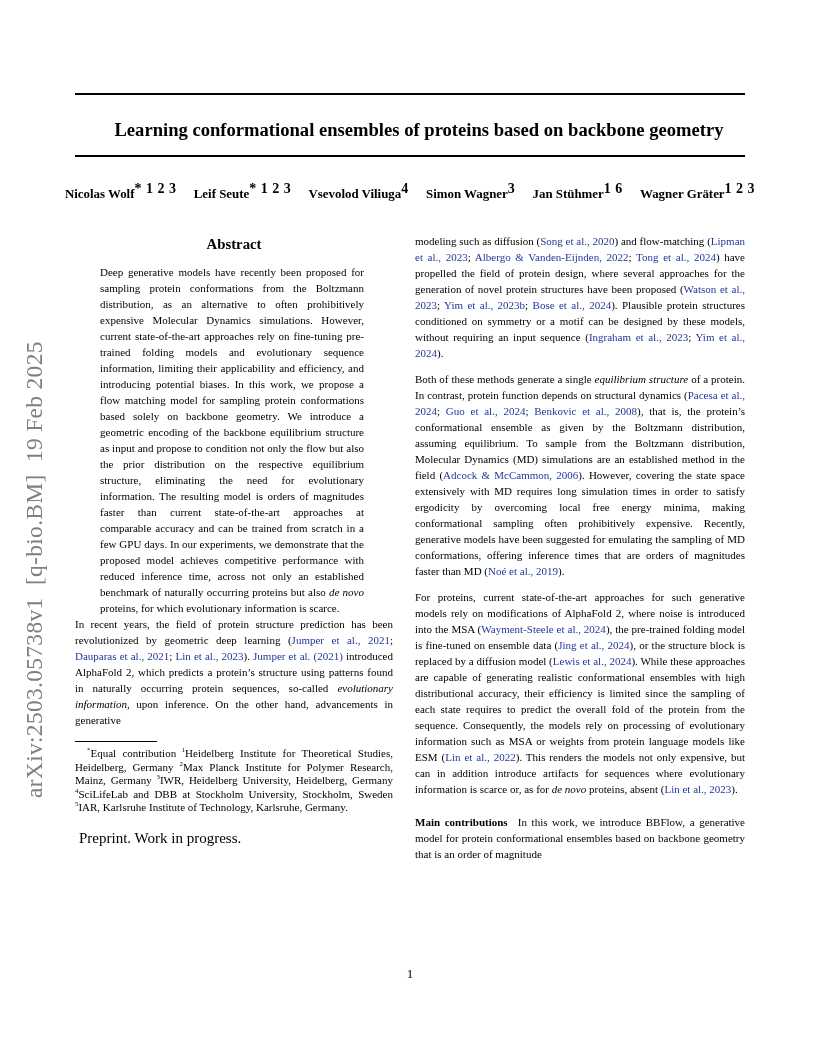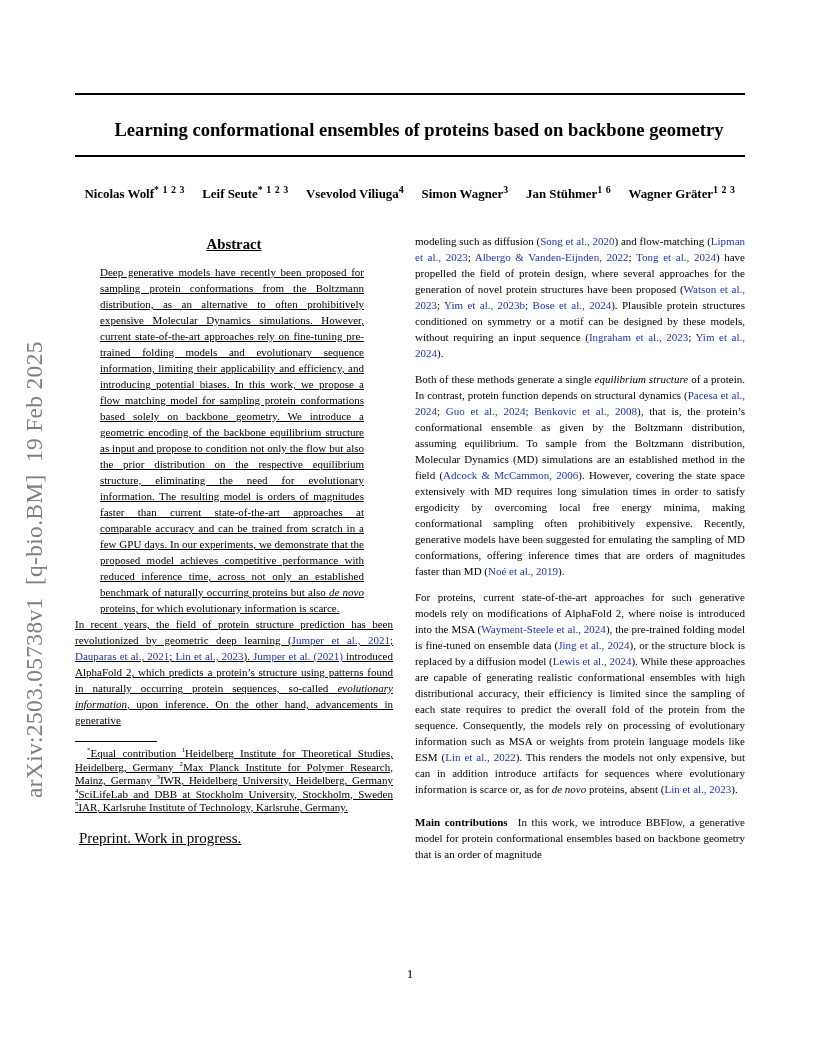--- a/index.html
+++ b/index.html
@@ -28,26 +28,26 @@
   .paper-title {
     position: absolute; left: 75px; top: 110px; width: 670px;
     margin: 9px; text-align: center;
     font-size: 18.6px; font-weight: bold;
   }
   .authors {
     position: absolute; left: 55px; top: 187px; width: 710px;
     text-align: center; font-weight: bold; font-size: 12.9px;
   }
   .author { margin: 0 7px; white-space: nowrap; }
-  .author-sup { font-size: 10px; vertical-align: super; line-height: 0; letter-spacing: 0.5px; text-align: center; }
+  .author-sup { font-size: 14px; vertical-align: super; line-height: 0; letter-spacing: 0.5px; text-align: center; }
   .columns {
     position: absolute; left: 75px; top: 233px; width: 670px;
     display: flex; gap: 22px;
   }
-  .col-left { width: 318px; text-decoration: underline; }
+  .col-left { width: 318px; }
   .col-right { width: 330px; }
   .body-text {
     font-size: 11px; line-height: 16px;
     text-align: justify; margin: 0 0 10px 0;
   }
   .abstract-heading {
     text-align: center; font-size: 14.8px; font-weight: bold;
     margin: 3px 0 11px 0;
   }
   .abstract-body { margin: 0 29px 0 25px; }

